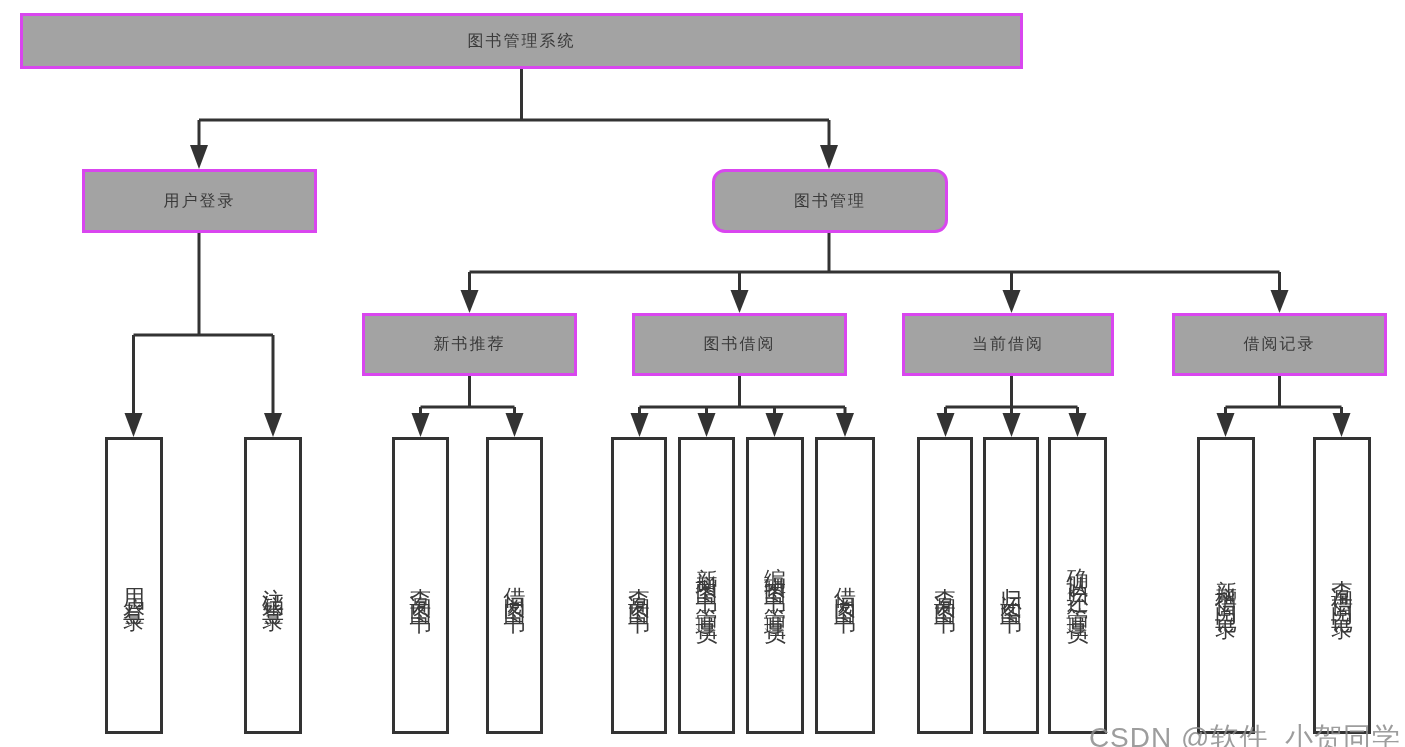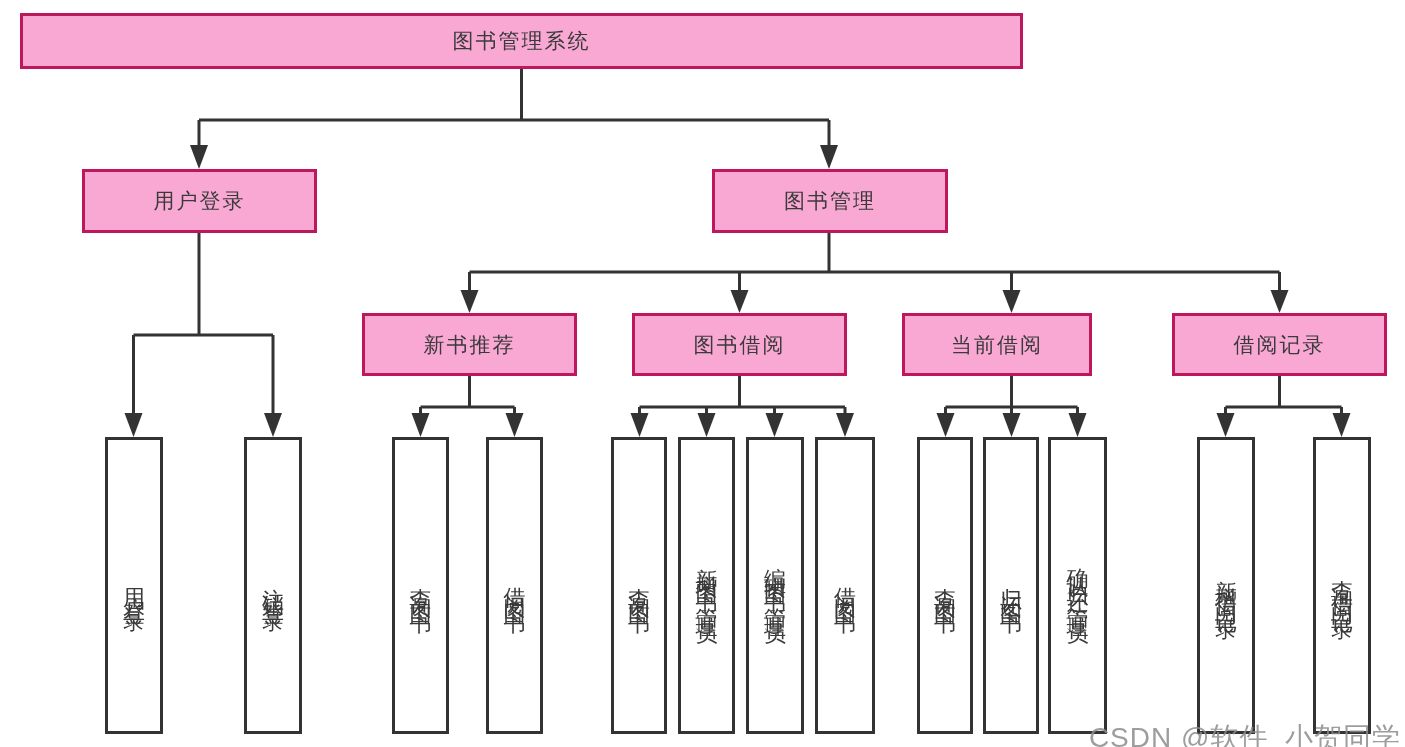--- a/index.html
+++ b/index.html
@@ -14,37 +14,37 @@
     width: 1405px; height: 747px;
     background: #ffffff;
   }
   svg.connectors {
     position: absolute; left: 0; top: 0;
     width: 1405px; height: 747px;
   }
   .node {
     position: absolute;
     box-sizing: border-box;
-    border: 3px solid #be185d;
-    background: #f9a8d4;
+    border: 3px solid #d946ef;
+    background: #a3a3a3;
     display: flex;
     align-items: center;
     justify-content: center;
     color: #3a3a3a;
-    font-size: 21px;
+    font-size: 16px;
     letter-spacing: 2px;
     white-space: nowrap;
   }
   .node.root  { left: 20px;   top: 13px;  width: 1003px; height: 56px; }
   .node.lv2a  { left: 82px;   top: 169px; width: 235px;  height: 64px; }
-  .node.lv2b  { left: 712px;  top: 169px; width: 236px;  height: 64px; }
+  .node.lv2b  { left: 712px;  top: 169px; width: 236px;  height: 64px; border-radius: 13px; }
   .node.lv3   { top: 313px; height: 63px; }
   .node.g0    { left: 362px;  width: 215px; }
   .node.g1    { left: 632px;  width: 215px; }
-  .node.g2    { left: 902px;  width: 190px; }
+  .node.g2    { left: 902px;  width: 212px; }
   .node.g3    { left: 1172px; width: 215px; }
   .leaf {
     position: absolute;
     top: 437px; height: 297px; width: 57px;
     box-sizing: border-box;
     border: 3px solid #333333;
     background: #ffffff;
     display: flex;
     align-items: center;
     justify-content: center;

